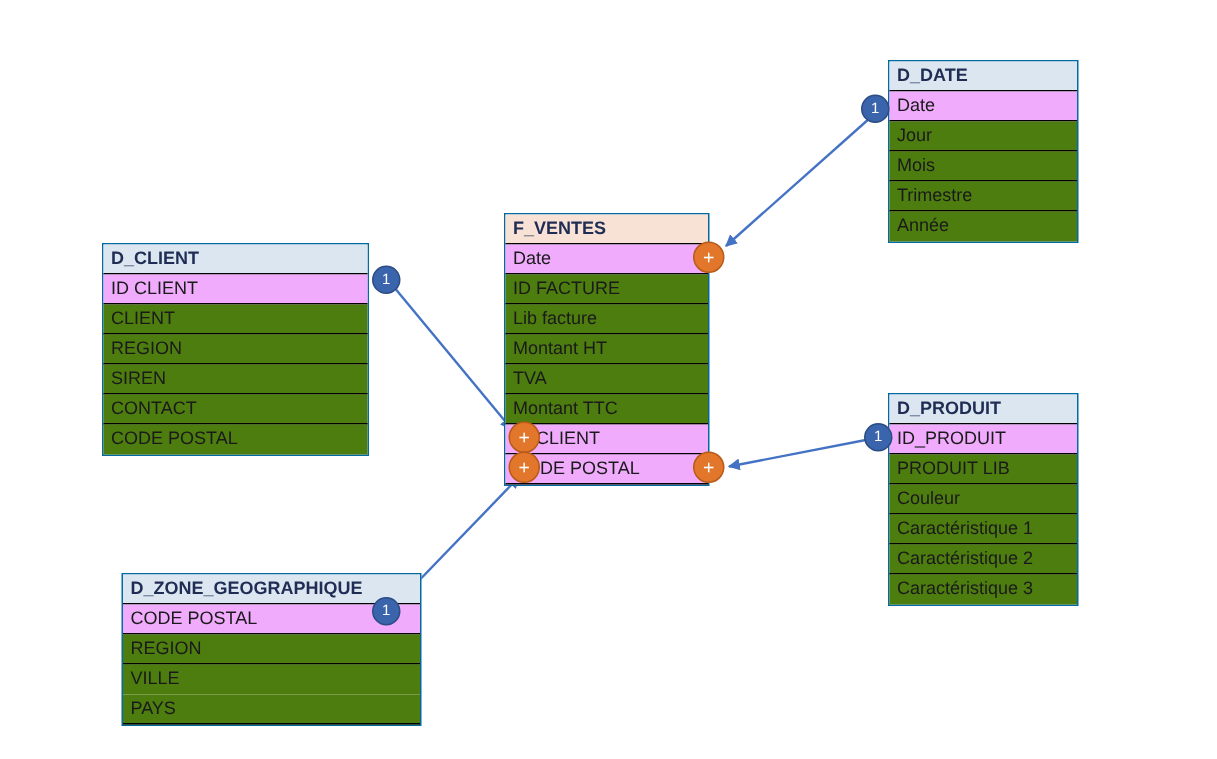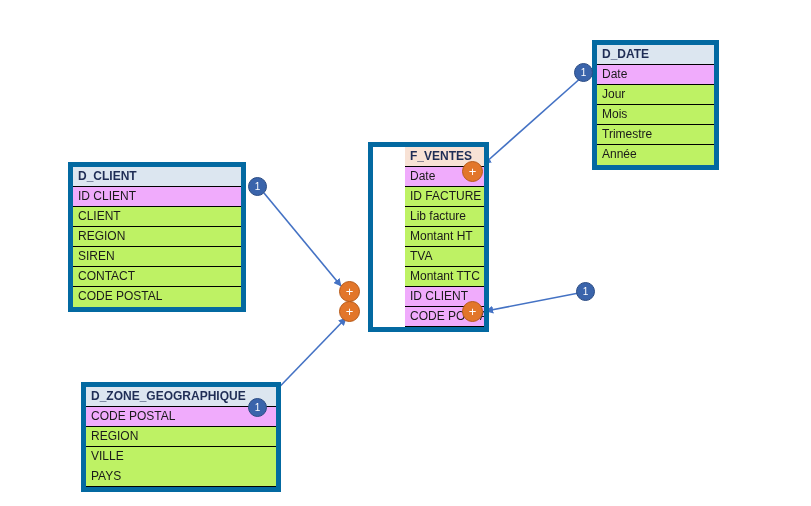--- a/index.html
+++ b/index.html
@@ -21,21 +21,21 @@
     position: absolute;
     left: 0;
     top: 0;
     width: 811px;
     height: 506px;
     pointer-events: none;
   }
   .entity {
     position: absolute;
     box-sizing: border-box;
-    border: 5px solid #0369a1;
+    border: 1px solid #0369a1;
     background: #ffffff;
   }
   .entity-header {
     box-sizing: border-box;
     height: 20px;
     line-height: 19px;
     padding: 0 5px;
     font-size: 12px;
     font-weight: bold;
     color: #1f2d55;
@@ -49,21 +49,21 @@
   .entity.fact .entity-header {
     background: #f8e2d5;
   }
   .field-row {
     box-sizing: border-box;
     height: 20px;
     line-height: 19px;
     padding: 0 5px;
     font-size: 12px;
     color: #1a1a1a;
-    background: #bef264;
+    background: #4d7c0f;
     border-bottom: 1px solid #000000;
     white-space: nowrap;
     overflow: hidden;
   }
   .field-row.last {
     border-bottom: none;
   }
   .field-row.key {
     background: #f0abfc;
   }
@@ -124,41 +124,50 @@
   </div>
 
   <div class="entity dim" style="left:81px; top:382px; width:200px;">
     <div class="entity-header">D_ZONE_GEOGRAPHIQUE</div>
     <div class="field-row key">CODE POSTAL</div>
     <div class="field-row">REGION</div>
     <div class="field-row last">VILLE</div>
     <div class="field-row">PAYS</div>
   </div>
 
-  <div class="entity fact" style="left:368px; top:142px; width:121px;padding-left:32px;">
+  <div class="entity fact" style="left:336px; top:142px; width:137px;">
     <div class="entity-header">F_VENTES</div>
     <div class="field-row key">Date</div>
     <div class="field-row">ID FACTURE</div>
     <div class="field-row">Lib facture</div>
     <div class="field-row">Montant HT</div>
     <div class="field-row">TVA</div>
     <div class="field-row">Montant TTC</div>
     <div class="field-row key">ID CLIENT</div>
     <div class="field-row key">CODE POSTAL</div>
   </div>
 
   <div class="entity dim" style="left:592px; top:40px; width:127px;">
     <div class="entity-header">D_DATE</div>
     <div class="field-row key">Date</div>
     <div class="field-row">Jour</div>
     <div class="field-row">Mois</div>
     <div class="field-row">Trimestre</div>
     <div class="field-row last">Année</div>
   </div>
 
+  <div class="entity dim" style="left:592px; top:262px; width:127px;">
+    <div class="entity-header">D_PRODUIT</div>
+    <div class="field-row key">ID_PRODUIT</div>
+    <div class="field-row">PRODUIT LIB</div>
+    <div class="field-row">Couleur</div>
+    <div class="field-row">Caractéristique 1</div>
+    <div class="field-row">Caractéristique 2</div>
+    <div class="field-row last">Caractéristique 3</div>
+  </div>
 
   <div class="badge-one" style="left:574px; top:63px;">1</div>
   <div class="badge-one" style="left:248px; top:177px;">1</div>
   <div class="badge-one" style="left:248px; top:398px;">1</div>
   <div class="badge-one" style="left:576px; top:282px;">1</div>
 
   <div class="badge-many" style="left:462px; top:161px;">+</div>
   <div class="badge-many" style="left:339px; top:281px;">+</div>
   <div class="badge-many" style="left:339px; top:301px;">+</div>
   <div class="badge-many" style="left:462px; top:301px;">+</div>

